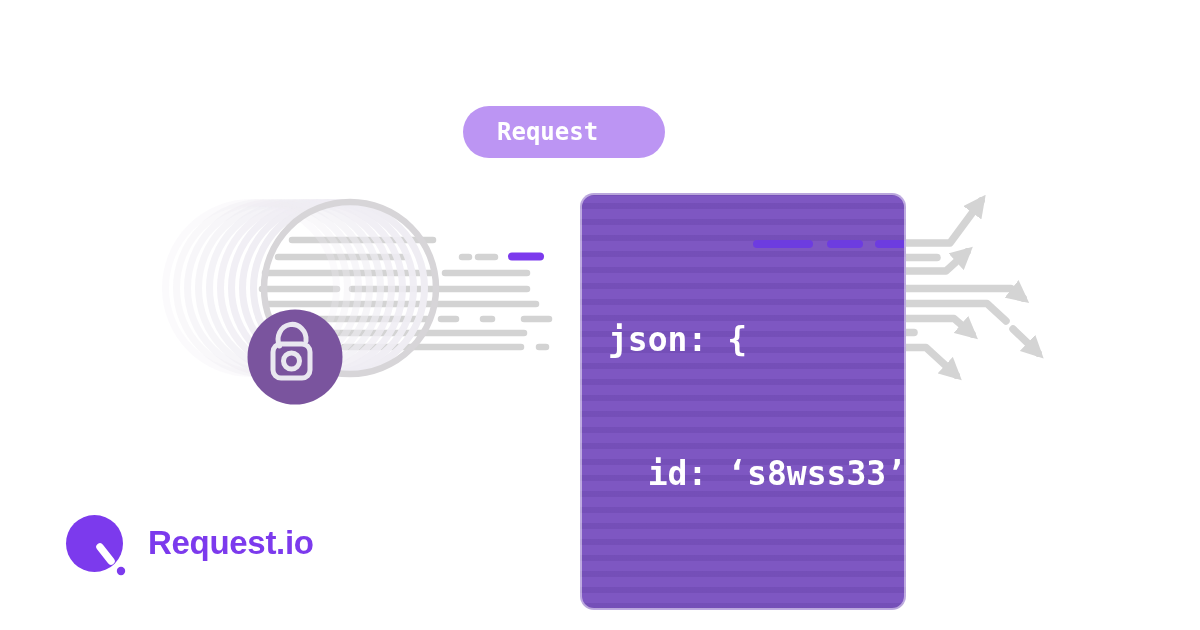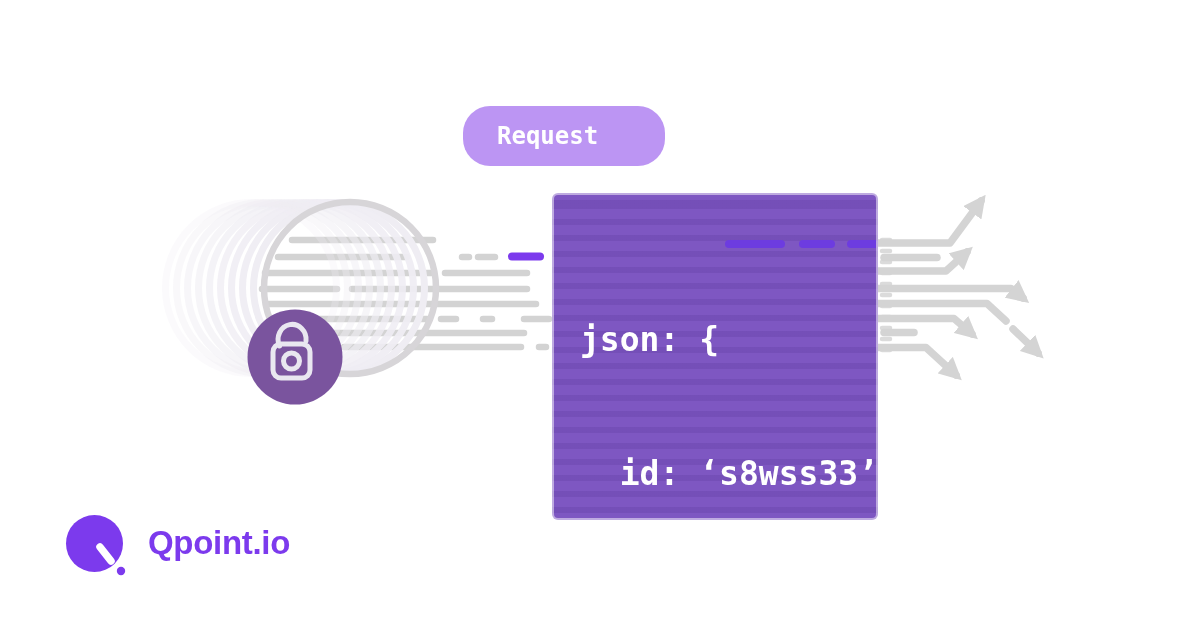--- a/index.html
+++ b/index.html
@@ -4,22 +4,22 @@
 <style>
   html,body{margin:0;padding:0;}
   body{width:1200px;height:630px;overflow:hidden;background:var(--background,#fff);
        font-family:"DejaVu Sans Mono", monospace;}
   .stage{position:relative;width:1200px;height:630px;background:var(--background,#fff);}
 
   svg.scene{position:absolute;left:0;top:0;z-index:1;}
 
   
   .code-card{
-    position:absolute;left:552px;top:193px;width:326px;height:327px;
-    box-sizing:border-box;border-radius:6px;overflow:hidden;z-index:4;
+    position:absolute;left:580px;top:193px;width:326px;height:417px;
+    box-sizing:border-box;border-radius:14px;overflow:hidden;z-index:4;
     background-color:var(--card_purple,#7e57c2);
     background-image:repeating-linear-gradient(180deg,
         var(--card_stripe,rgba(62,28,120,.14)) 0px,
         var(--card_stripe,rgba(62,28,120,.14)) 6px,
         transparent 6px, transparent 16px);
     background-position:0 8px;
     border:2px solid rgba(255,255,255,.5);
   }
   .code-block{
     position:absolute;left:0;top:0;right:0;bottom:0;
@@ -34,21 +34,21 @@
   .card-dash.d3{left:293px;width:45px;}
 
   
   .pill{
     position:absolute;left:463px;width:202px;height:53px;border-radius:27px;
     background:var(--pill_purple,rgba(175,127,240,.83));
     color:var(--pill_text,#fff);display:flex;align-items:center;
     box-sizing:border-box;padding-left:34px;z-index:6;
     font-family:"DejaVu Sans Mono", monospace;font-weight:bold;font-size:24px;
   }
-  .pill.request{top:106px;height:60px;}
+  .pill.request{top:106px;height:52px;}
   .pill.response{top:171px;}
 
   
   .logo{position:absolute;left:60px;top:509px;z-index:3;display:flex;align-items:center;}
   .logo-text{
     margin-left:16px;font-family:"Liberation Sans", sans-serif;font-weight:bold;
     font-size:33px;letter-spacing:-.3px;color:var(--accent_purple,#7c3aed);
     transform:translateY(-2px);
   }
 </style>
@@ -152,16 +152,16 @@
   <div class="pill request">
     <span>Request</span>
   </div>
 
   <div class="logo">
     <svg width="72" height="72" viewBox="0 0 72 72">
       <circle cx="34.5" cy="34.5" r="28.5" fill="var(--accent_purple,#7c3aed)"></circle>
       <line x1="40" y1="38" x2="51" y2="52" stroke="#ffffff" stroke-width="7.5" stroke-linecap="round"></line>
       <circle cx="61" cy="62" r="4.2" fill="var(--accent_purple,#7c3aed)"></circle>
     </svg>
-    <span class="logo-text">Qpoint.io</span>
+    <span class="logo-text">Request.io</span>
   </div>
 
 </div>
 
 </body></html>

